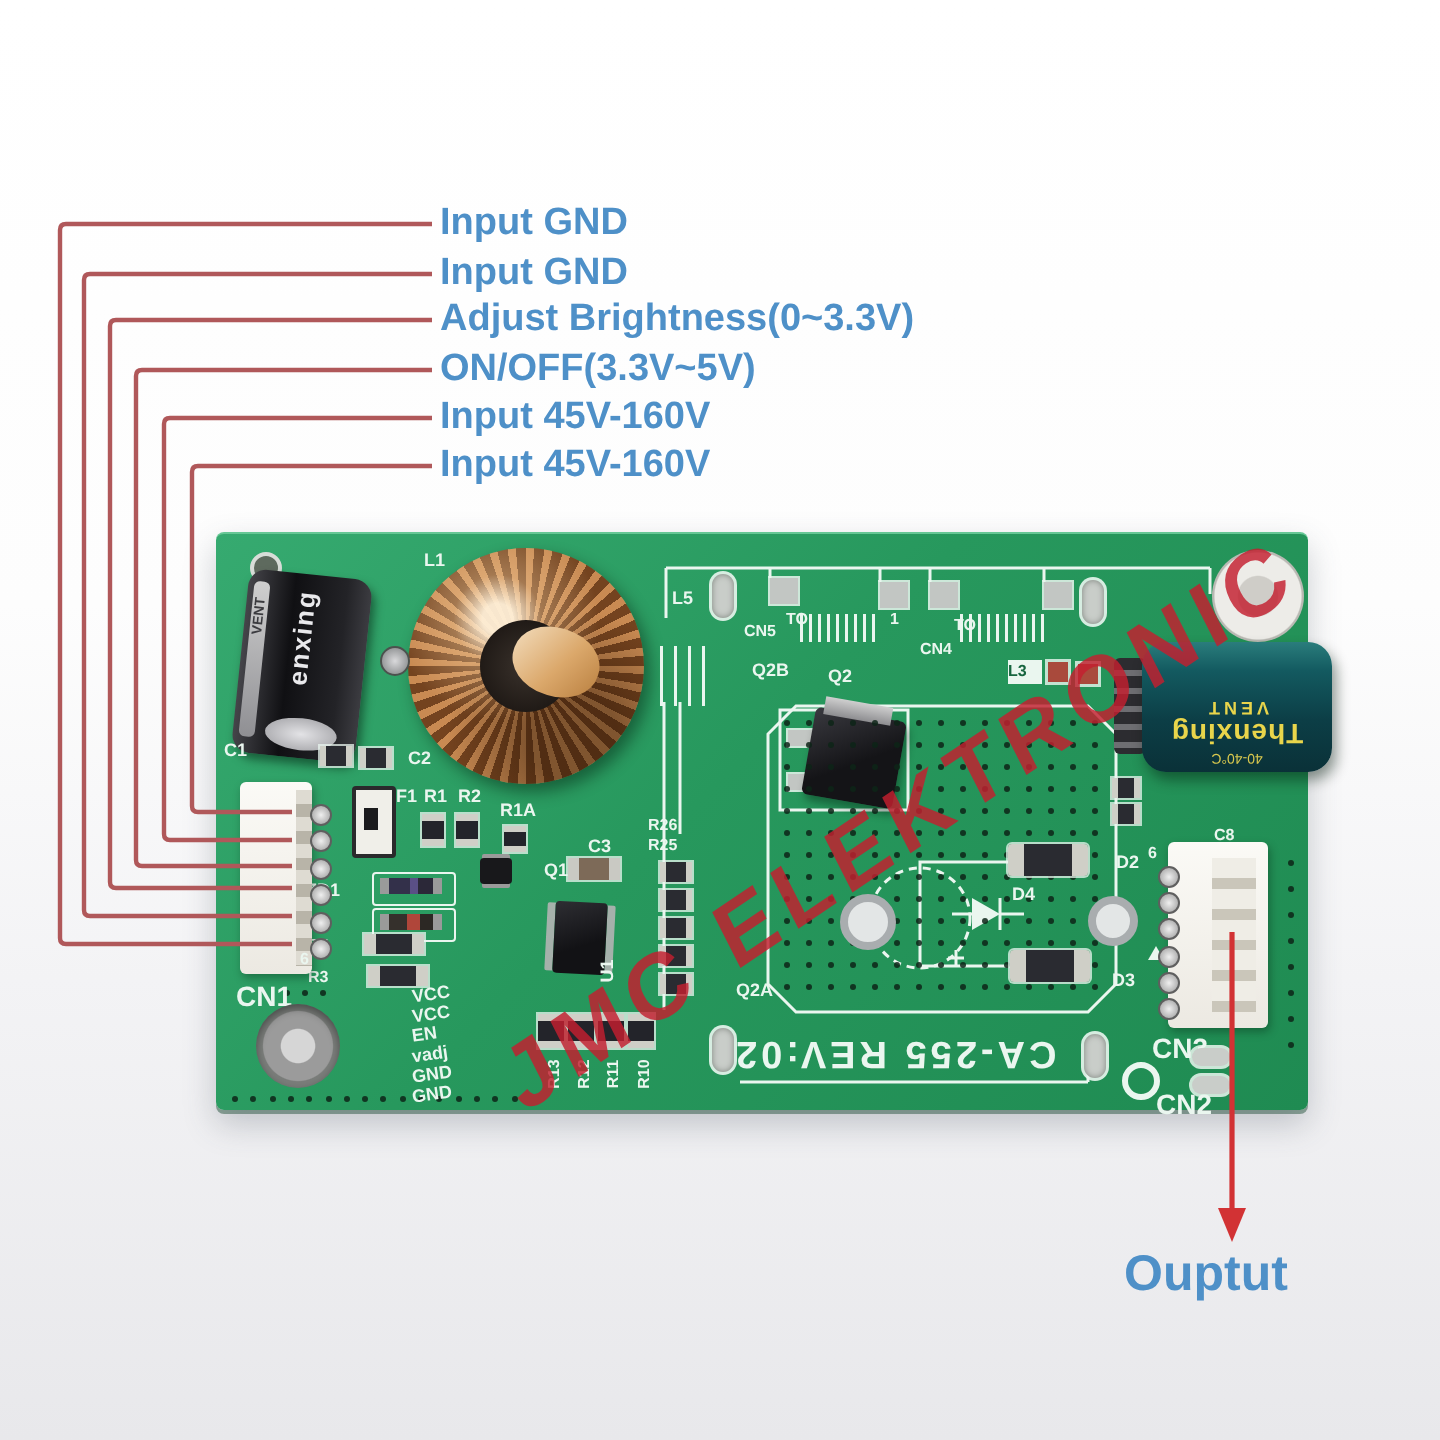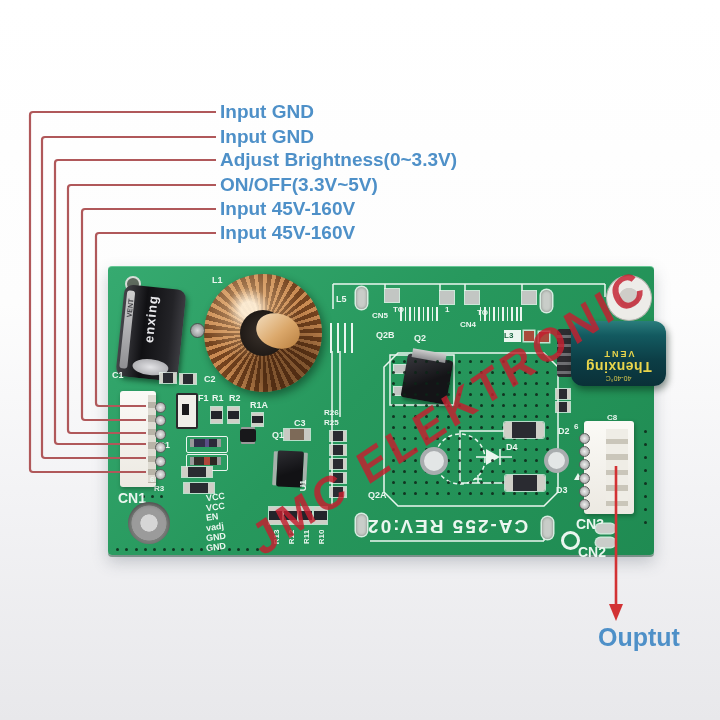--- a/index.html
+++ b/index.html
@@ -2,21 +2,21 @@
 <html style="--pcb: #27985d; --silk: #eaf6ef; --label-text: #4e90c8; --leader-line: #b0585a; --output-arrow: #d23234; --watermark: #c41f2f; --pad-gray: #c2c6c3;"><head>
 <meta charset="utf-8">
 <style>
   html,body{margin:0;padding:0;background:#fff;}
   .stage{position:relative;width:720px;height:720px;overflow:hidden;
          font-family:"Liberation Sans",sans-serif;
          background:linear-gradient(180deg,#ffffff 0%,#fdfdfd 42%,#f3f3f5 68%,#e8e8eb 100%);}
   svg.overlay{position:absolute;left:0;top:0;z-index:30;pointer-events:none;}
   .pin-label{position:absolute;left:220px;font-size:19px;font-weight:600;
              color:var(--label-text);z-index:31;white-space:nowrap;}
-  .output-label{position:absolute;left:598px;top:623px;font-size:25px;font-weight:600;
+  .output-label{position:absolute;left:562px;top:623px;font-size:25px;font-weight:600;
                 color:var(--label-text);z-index:31;}
   .board{position:absolute;left:108px;top:266px;width:546px;height:288px;border-radius:4px;
          background:linear-gradient(135deg,#36aa70 0%,var(--pcb) 45%,#1f8b52 100%);
          box-shadow:0 7px 16px rgba(70,80,95,.28),0 2px 0 rgba(15,70,40,.45);
          border-top:1px solid #66c795;z-index:10;}
   .board *{position:absolute;}
   .silk{color:var(--silk);font-weight:bold;font-size:9px;line-height:1;white-space:nowrap;}
   .silk-sm{font-size:8px;}
   .silk-md{font-size:14px;}
   .model-text{font-size:19px;letter-spacing:2px;transform:rotate(180deg);}

